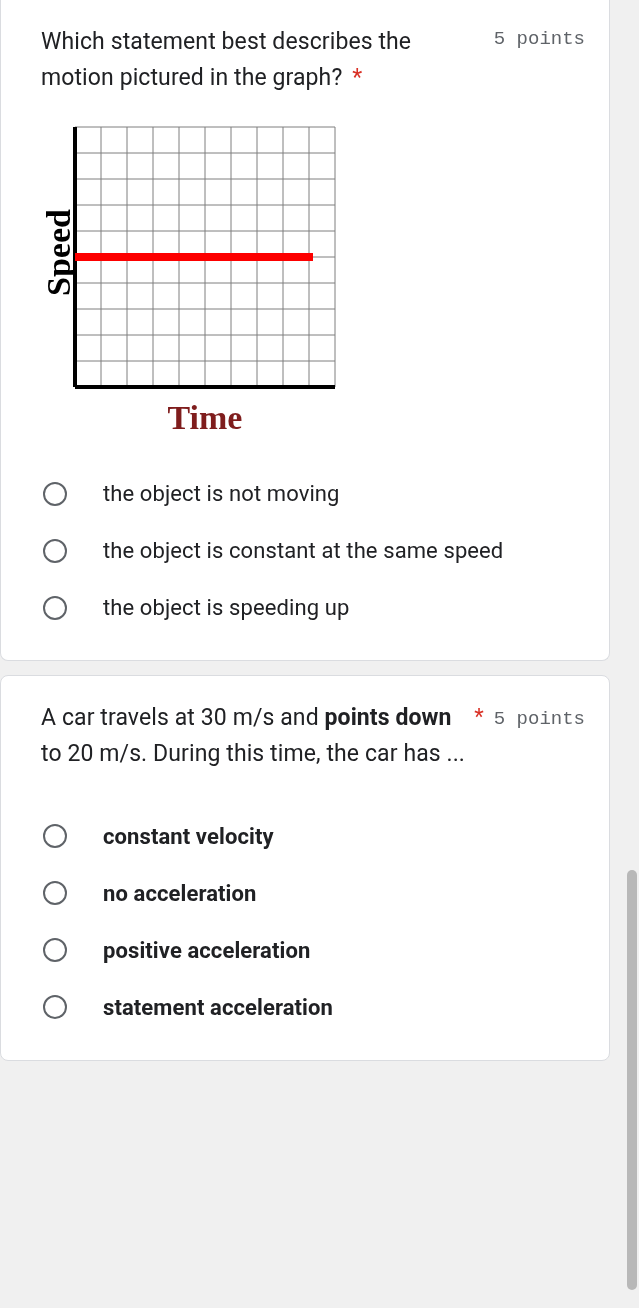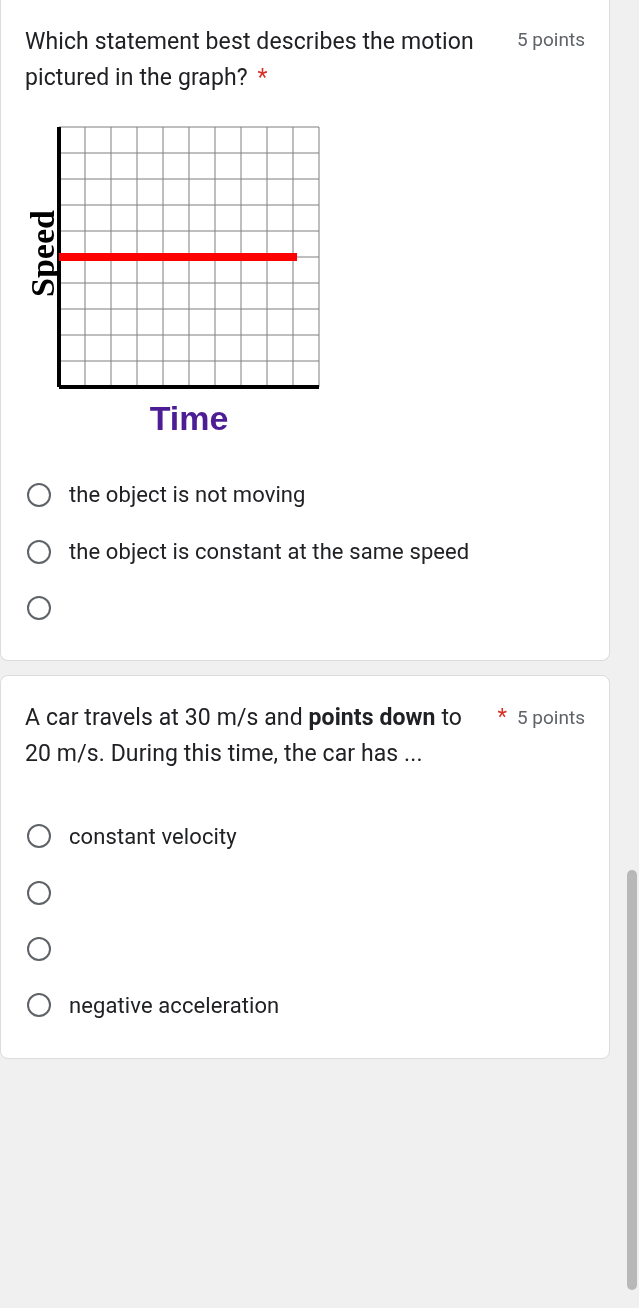--- a/index.html
+++ b/index.html
@@ -13,21 +13,21 @@
     position: relative;
   }
   .page {
     width: 610px;
     height: 1308px;
     background: transparent;
   }
   .card {
     background: #ffffff;
     border-radius: 8px;
-    padding: 24px 24px 24px 24px;
+    padding: 24px 24px 24px 40px;
     margin-bottom: 14px;
     border: 1px solid #dadce0;
   }
   .card.first { border-top-left-radius: 0; border-top-right-radius: 0; border-top: none; }
   .q-header {
     display: flex;
     align-items: flex-start;
     justify-content: space-between;
     gap: 8px;
   }
@@ -38,20 +38,21 @@
     letter-spacing: 0.1px;
     flex: 1;
   }
   .q-text b { font-weight: 700; }
   .asterisk { color: #d93025; }
   .points {
     font-size: 19px;
     color: #5f6368;
     white-space: nowrap;
     padding-top: 4px;
+    font-family: Liberation Mono, monospace;
   }
   .graph-wrap {
     margin: 28px 0 10px 2px;
     display: flex;
     align-items: center;
   }
   .ylabel {
     font-family: "Comic Sans MS", "Comic Sans", cursive;
     font-weight: 700;
     font-size: 34px;
@@ -60,35 +61,35 @@
     text-align: center;
     margin-right: -4px;
     color: #000;
   }
   .grid-outer {
     display: flex;
     flex-direction: column;
     align-items: center;
   }
   .xlabel {
-    font-family: Liberation Sans, sans-serif;
+    font-family: Liberation Serif, serif;
     font-weight: 700;
     font-size: 34px;
     margin-top: 6px;
-    color: #4c1d95;
+    color: #7f1d1d;
   }
   .options {
     margin-top: 28px;
   }
   .option {
     display: flex;
     align-items: center;
     min-height: 48px;
     padding: 16px 0;
-    gap: 18px;
+    gap: 36px;
     cursor: pointer;
   }
   .radio {
     width: 24px;
     height: 24px;
     border: 2.4px solid #5f6368;
     border-radius: 50%;
     flex: none;
     margin-left: 2px;
   }
@@ -174,49 +175,52 @@
       <div class="option">
         <div class="radio"></div>
         <div class="option-label">the object is not moving</div>
       </div>
       <div class="option">
         <div class="radio"></div>
         <div class="option-label">the object is constant at the same speed</div>
       </div>
       <div class="option">
         <div class="radio"></div>
+        <div class="option-label">the object is speeding up</div>
       </div>
     </div>
   </div>
 
   <div class="card">
     <div class="q-header">
       <div class="q-text">
         <span>A car travels at 30 m/s and </span><b>points down</b><span> to 20 m/s. During this time, the car has ...</span>
       </div>
       <div style="white-space:nowrap; padding-top:4px;">
         <span class="asterisk" style="font-size:22px;">*</span>
         <span class="points" style="margin-left:6px;">5 points</span>
       </div>
     </div>
 
-    <div class="options" style="margin-top:36px;">
+    <div class="options" style="margin-top:36px;font-weight:bold;">
       <div class="option">
         <div class="radio"></div>
         <div class="option-label">constant velocity</div>
       </div>
       <div class="option">
         <div class="radio"></div>
-      </div>
-      <div class="option">
-        <div class="radio"></div>
-      </div>
-      <div class="option">
-        <div class="radio"></div>
-        <div class="option-label">negative acceleration</div>
+        <div class="option-label">no acceleration</div>
+      </div>
+      <div class="option">
+        <div class="radio"></div>
+        <div class="option-label">positive acceleration</div>
+      </div>
+      <div class="option">
+        <div class="radio"></div>
+        <div class="option-label">statement acceleration</div>
       </div>
     </div>
   </div>
 
 </div>
 
 <div class="scrollbar-track">
   <div class="scrollbar-thumb"></div>
 </div>
 

